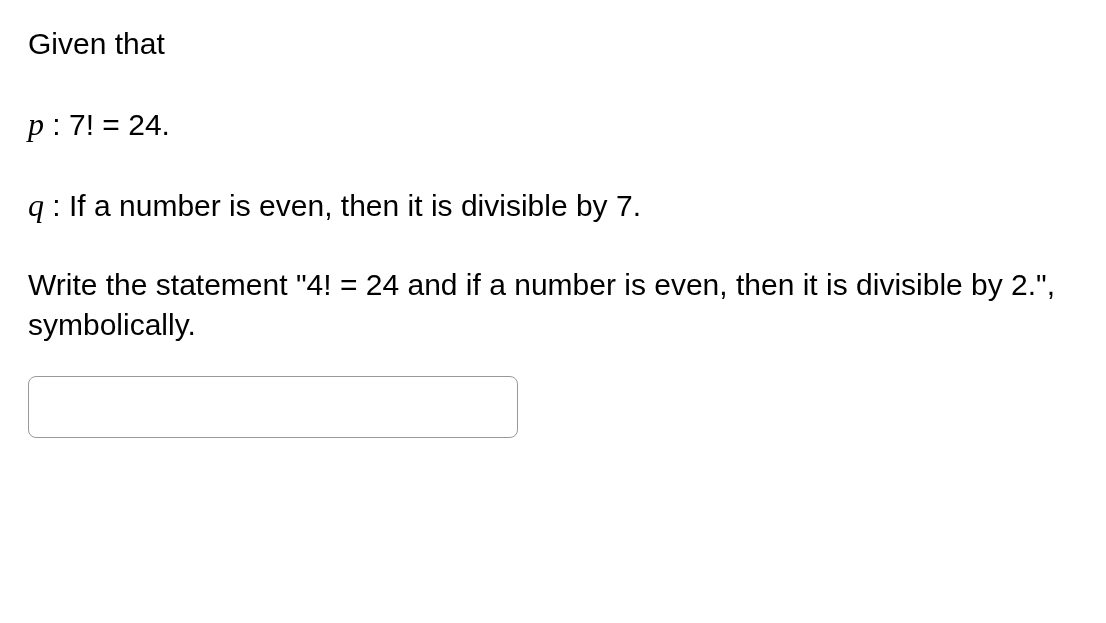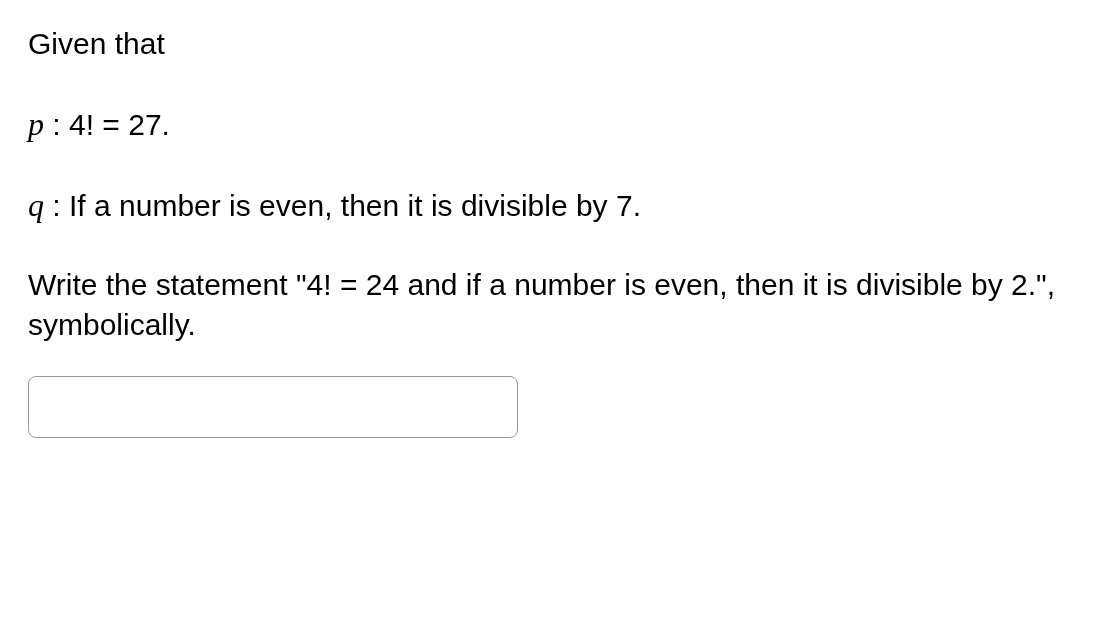--- a/index.html
+++ b/index.html
@@ -39,21 +39,21 @@
     }
   </style>
 </head>
 <body>
 
 
 
 <div class="paragraph">Given that</div>
 
 <div class="paragraph">
-  <span class="math-var">p</span><span> : </span><span>4! = 27.</span>
+  <span class="math-var">p</span><span> : </span><span>7! = 24.</span>
 </div>
 
 <div class="paragraph">
   <span class="math-var">q</span><span> : </span><span>If a number is even, then it is divisible by 7.</span>
 </div>
 
 <div class="paragraph">Write the statement "4! = 24 and if a number is even, then it is divisible by 2.", symbolically.</div>
 
 <input type="text" class="answer-input" placeholder="" style="">
 

